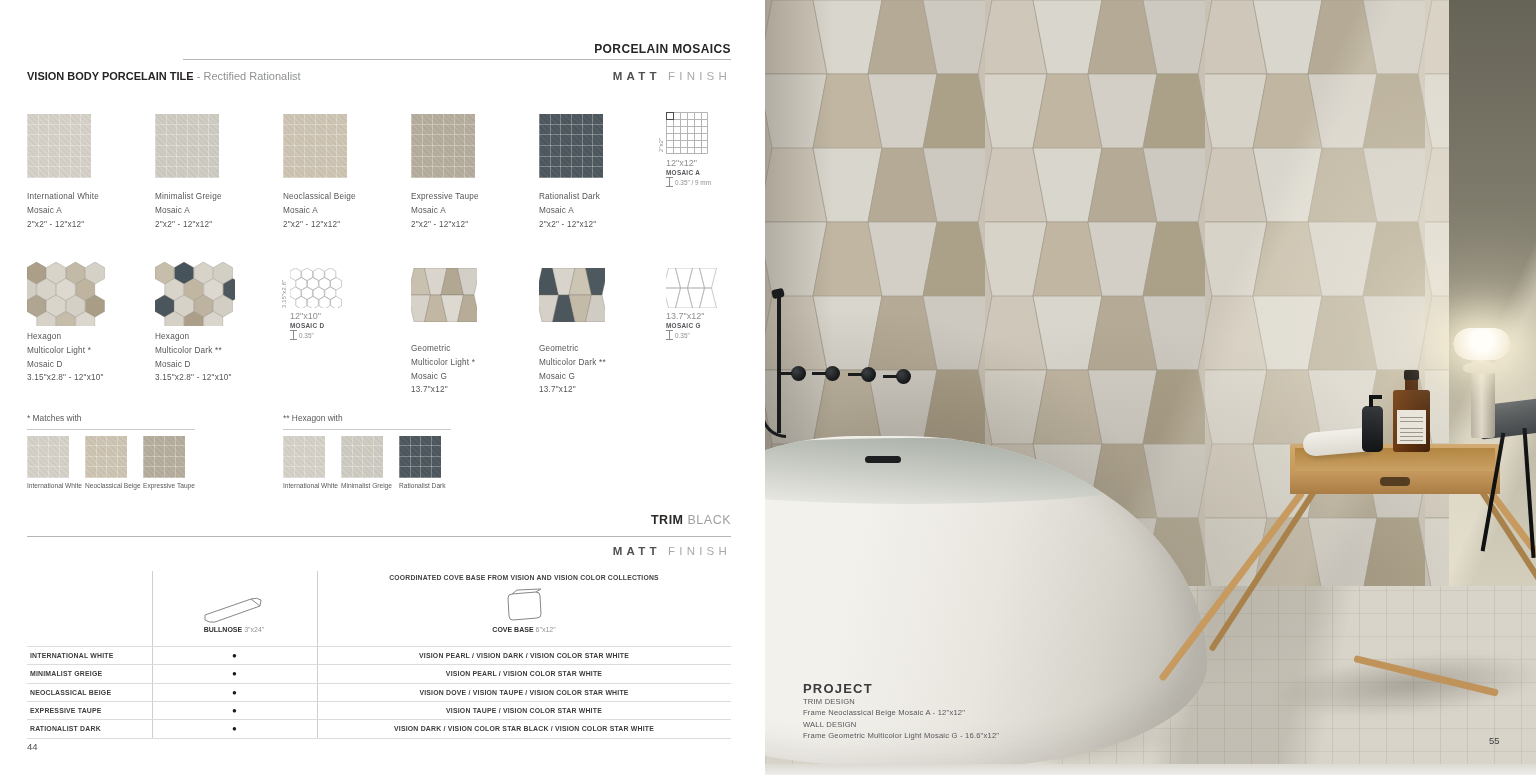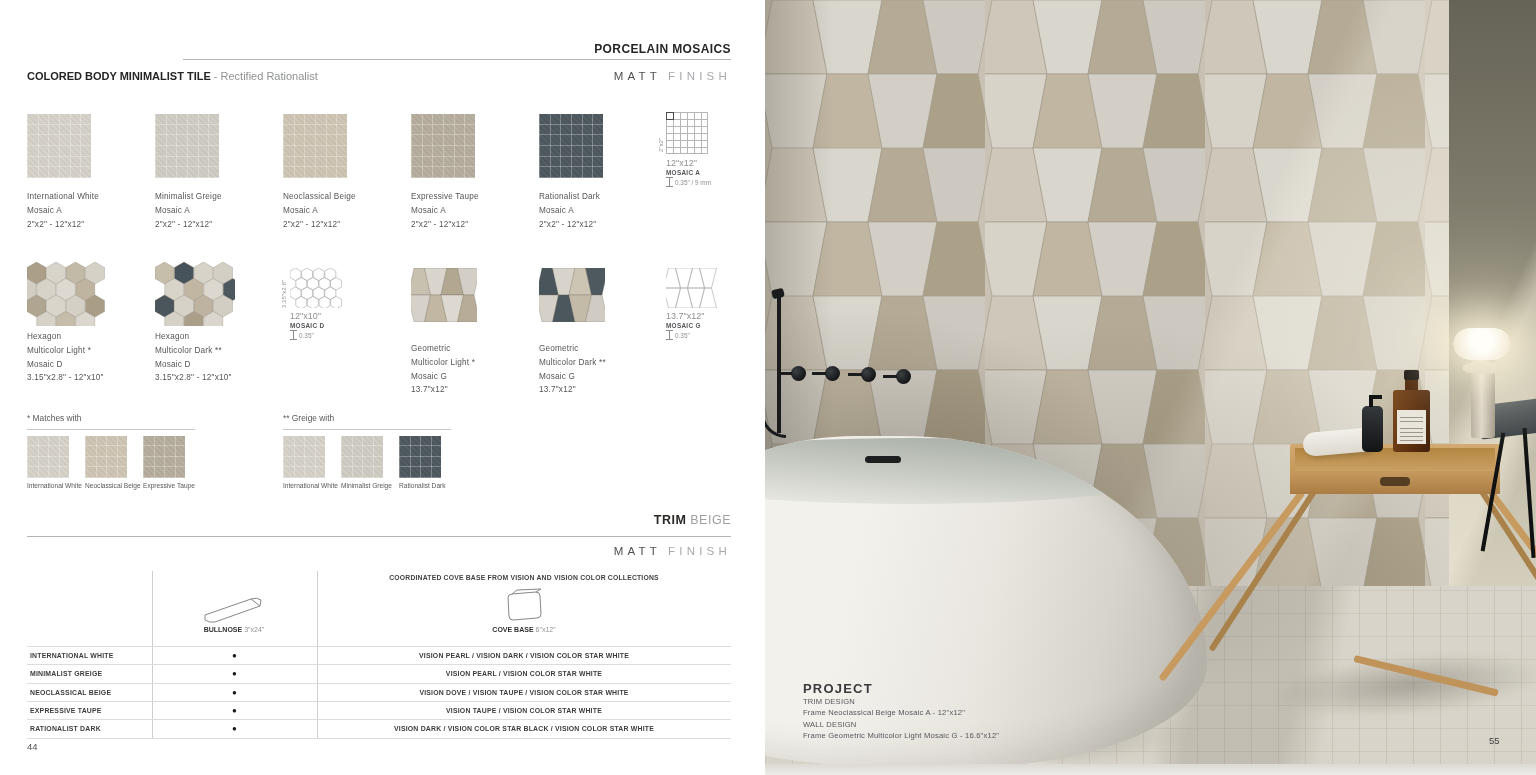--- a/index.html
+++ b/index.html
@@ -11,21 +11,21 @@
   .page-left{position:absolute;left:0;top:0;width:765px;height:775px;background:#fff;}
   .logo{left:26px;top:22px;font-weight:900;font-size:35px;letter-spacing:1px;
         color:transparent;-webkit-text-stroke:1.1px #262220;
         background-image:repeating-linear-gradient(180deg,#262220 0 1px,rgba(0,0,0,0) 1px 4px);
         -webkit-background-clip:text;background-clip:text;line-height:38px;}
   .hrule{height:1px;background:#b3b5b7;}
   .r-title{right:34px;top:42px;font-size:12px;font-weight:bold;color:#272525;letter-spacing:.4px;}
   .subtitle{left:27px;top:70px;font-size:11px;color:#8f9193;}
   .subtitle b{color:#262424;font-weight:bold;}
   .finish{right:34px;font-size:11.5px;letter-spacing:4.2px;color:#a7a9ac;}
-  .finish b{color:#4f5052;font-weight:normal;}
+  .finish b{color:#4f5052;font-weight:bold;}
 
   .card{position:absolute;width:122px;}
   .sw{width:64px;height:64px;position:relative;}
   .sw::after{content:"";position:absolute;inset:0;
      background-image:
        repeating-linear-gradient(0deg,rgba(255,255,255,.28) 0 1px,rgba(0,0,0,0) 1px 10.7px),
        repeating-linear-gradient(90deg,rgba(255,255,255,.28) 0 1px,rgba(0,0,0,0) 1px 10.7px),
        repeating-linear-gradient(45deg,rgba(0,0,0,.03) 0 2px,rgba(255,255,255,.03) 2px 4px);}
   .ct{margin-top:12px;font-size:8.2px;line-height:13.8px;color:#55565a;letter-spacing:.2px;}
   .sw-sm{width:42px;height:42px;}
@@ -124,21 +124,21 @@
 </style>
 </head>
 <body>
 
 <div class="stage">
 
   <div class="page-left">
 
     <div class="abs hrule" style="left:183px;top:59px;width:548px;"></div>
     <div class="abs r-title">PORCELAIN MOSAICS</div>
-    <div class="abs subtitle"><b>COLORED BODY MINIMALIST TILE</b><span> - Rectified Rationalist</span></div>
+    <div class="abs subtitle"><b>VISION BODY PORCELAIN TILE</b><span> - Rectified Rationalist</span></div>
     <div class="abs finish" style="top:70px;"><b>MATT</b><span> FINISH</span></div>
 
     <div class="card" style="left:27px;top:114px;">
       <div class="sw" style="background-color: rgb(214, 210, 201);"></div>
       <div class="ct">
           <div>International White</div>
           <div>Mosaic A</div>
           <div>2"x2" - 12"x12"</div>
         </div>
     </div>
@@ -335,36 +335,36 @@
     </div>
     <div class="abs" style="left:85px;top:436px;">
       <div class="sw sw-sm" style="background-color: rgb(206, 197, 180);"></div>
       <div class="m-lab">Neoclassical Beige</div>
     </div>
     <div class="abs" style="left:143px;top:436px;">
       <div class="sw sw-sm" style="background-color: rgb(182, 173, 157);"></div>
       <div class="m-lab">Expressive Taupe</div>
     </div>
 
-    <div class="abs mtitle" style="left:283px;top:413px;">** Greige with</div>
+    <div class="abs mtitle" style="left:283px;top:413px;">** Hexagon with</div>
     <div class="abs mline" style="left:283px;top:429px;width:168px;"></div>
     <div class="abs" style="left:283px;top:436px;">
       <div class="sw sw-sm" style="background-color: rgb(214, 210, 201);"></div>
       <div class="m-lab">International White</div>
     </div>
     <div class="abs" style="left:341px;top:436px;">
       <div class="sw sw-sm" style="background-color: rgb(207, 204, 195);"></div>
       <div class="m-lab">Minimalist Greige</div>
     </div>
     <div class="abs" style="left:399px;top:436px;">
       <div class="sw sw-sm" style="background-color: rgb(77, 88, 94);"></div>
       <div class="m-lab">Rationalist Dark</div>
     </div>
 
-    <div class="abs t-head"><b>TRIM</b><span> BEIGE</span></div>
+    <div class="abs t-head"><b>TRIM</b><span> BLACK</span></div>
     <div class="abs hrule" style="left:27px;top:536px;width:704px;"></div>
     <div class="abs finish" style="top:545px;"><b>MATT</b><span> FINISH</span></div>
 
     <div class="abs vline" style="left:152px;top:571px;height:167px;"></div>
     <div class="abs vline" style="left:317px;top:571px;height:167px;"></div>
     <div class="abs cove-note">COORDINATED COVE BASE FROM VISION AND VISION COLOR COLLECTIONS</div>
 
     <svg class="abs" style="left:201px;top:594px;" width="66" height="30">
       <path d="M4 21 L50 5 Q56 3 60 6 L59 12 L14 28 Q8 29 4 26 Z" fill="#ffffff" stroke="#85878a" stroke-width="1"></path>
       <path d="M50 5 L59 12" fill="none" stroke="#85878a" stroke-width="1"></path>

